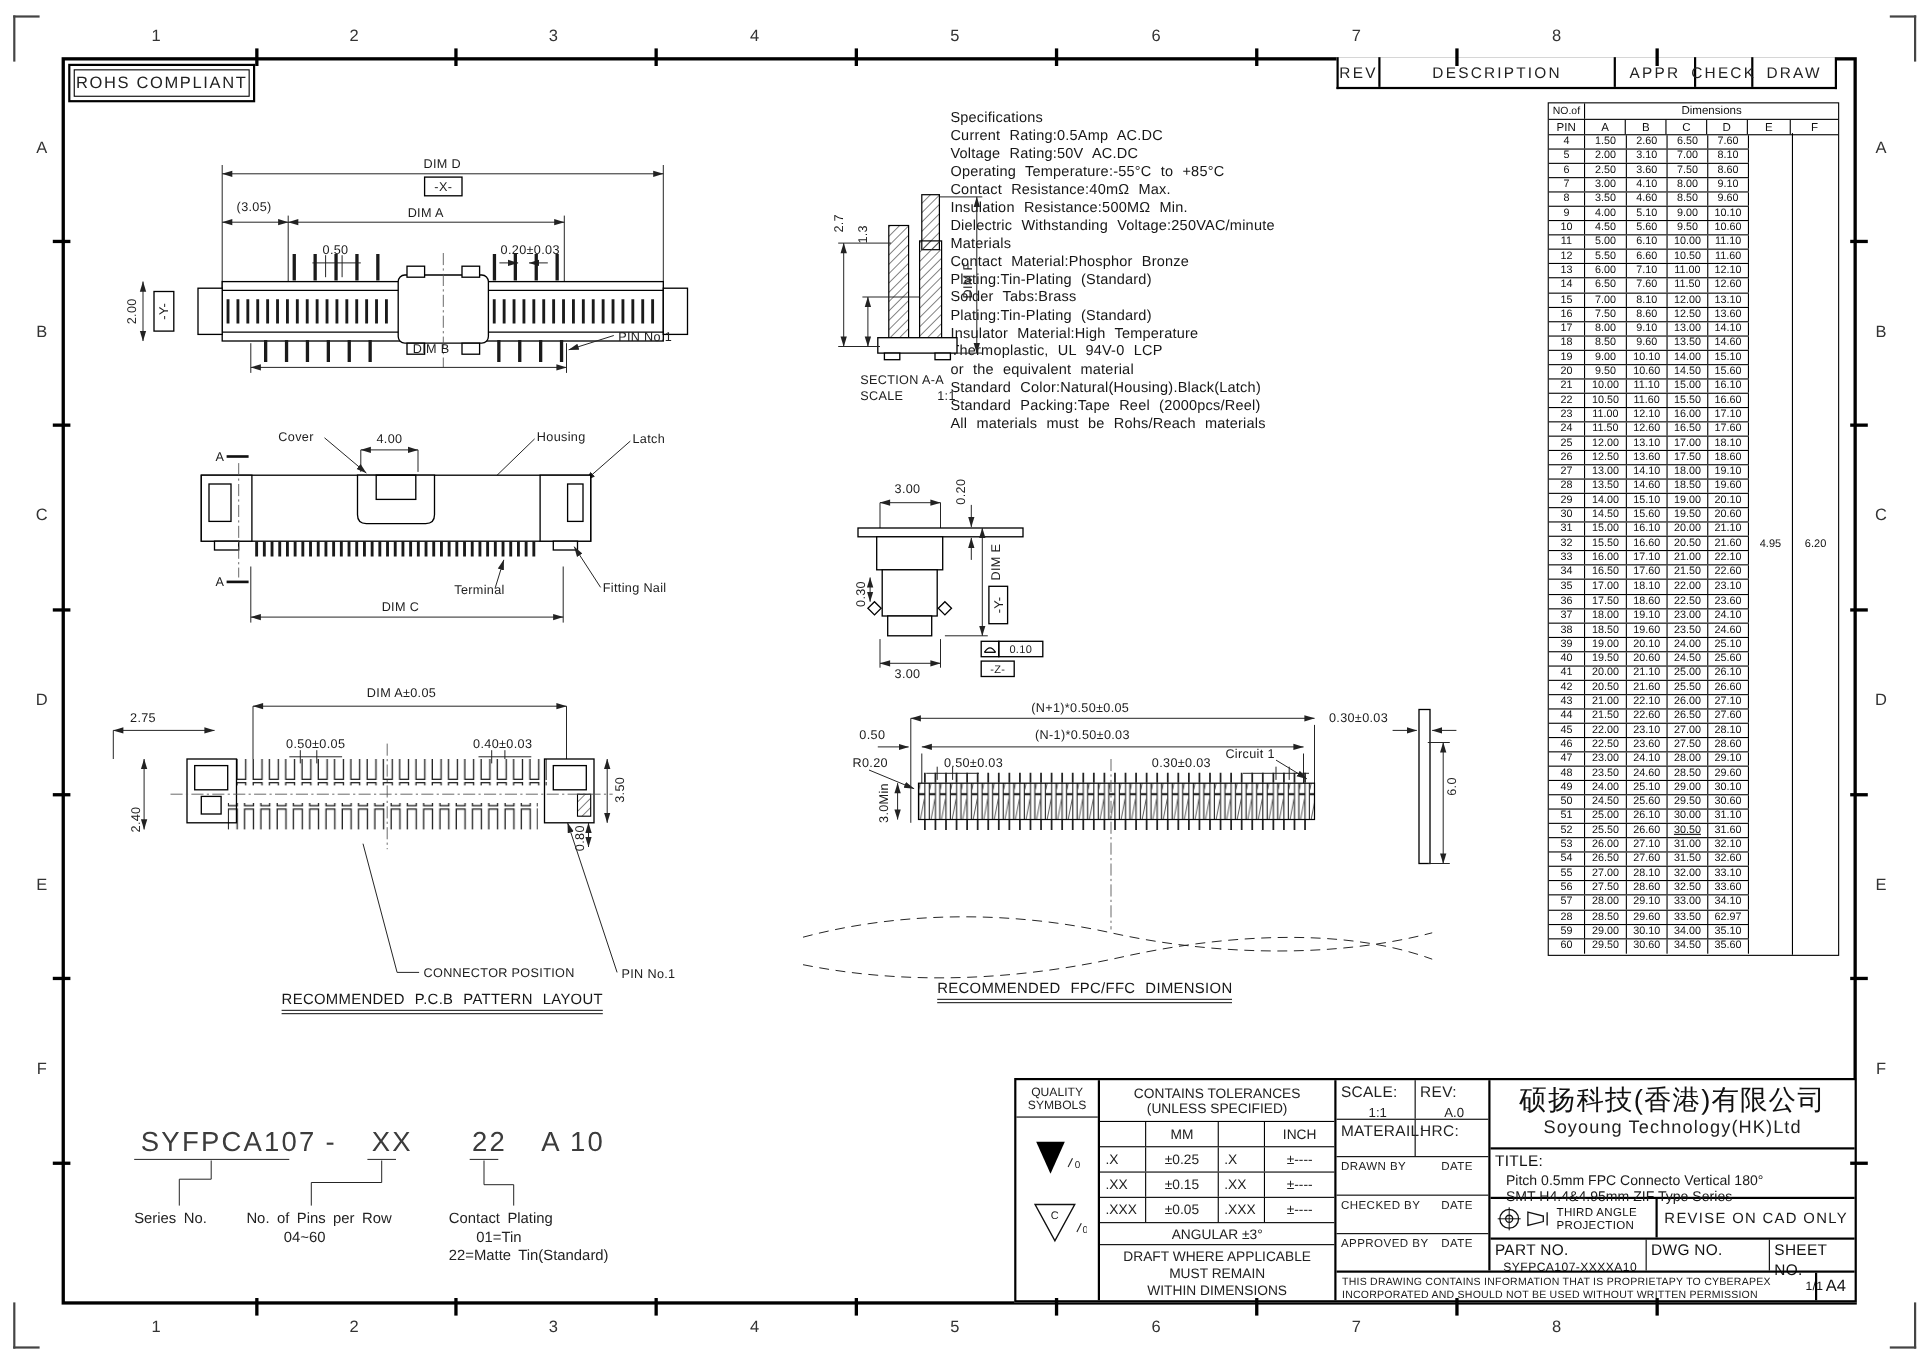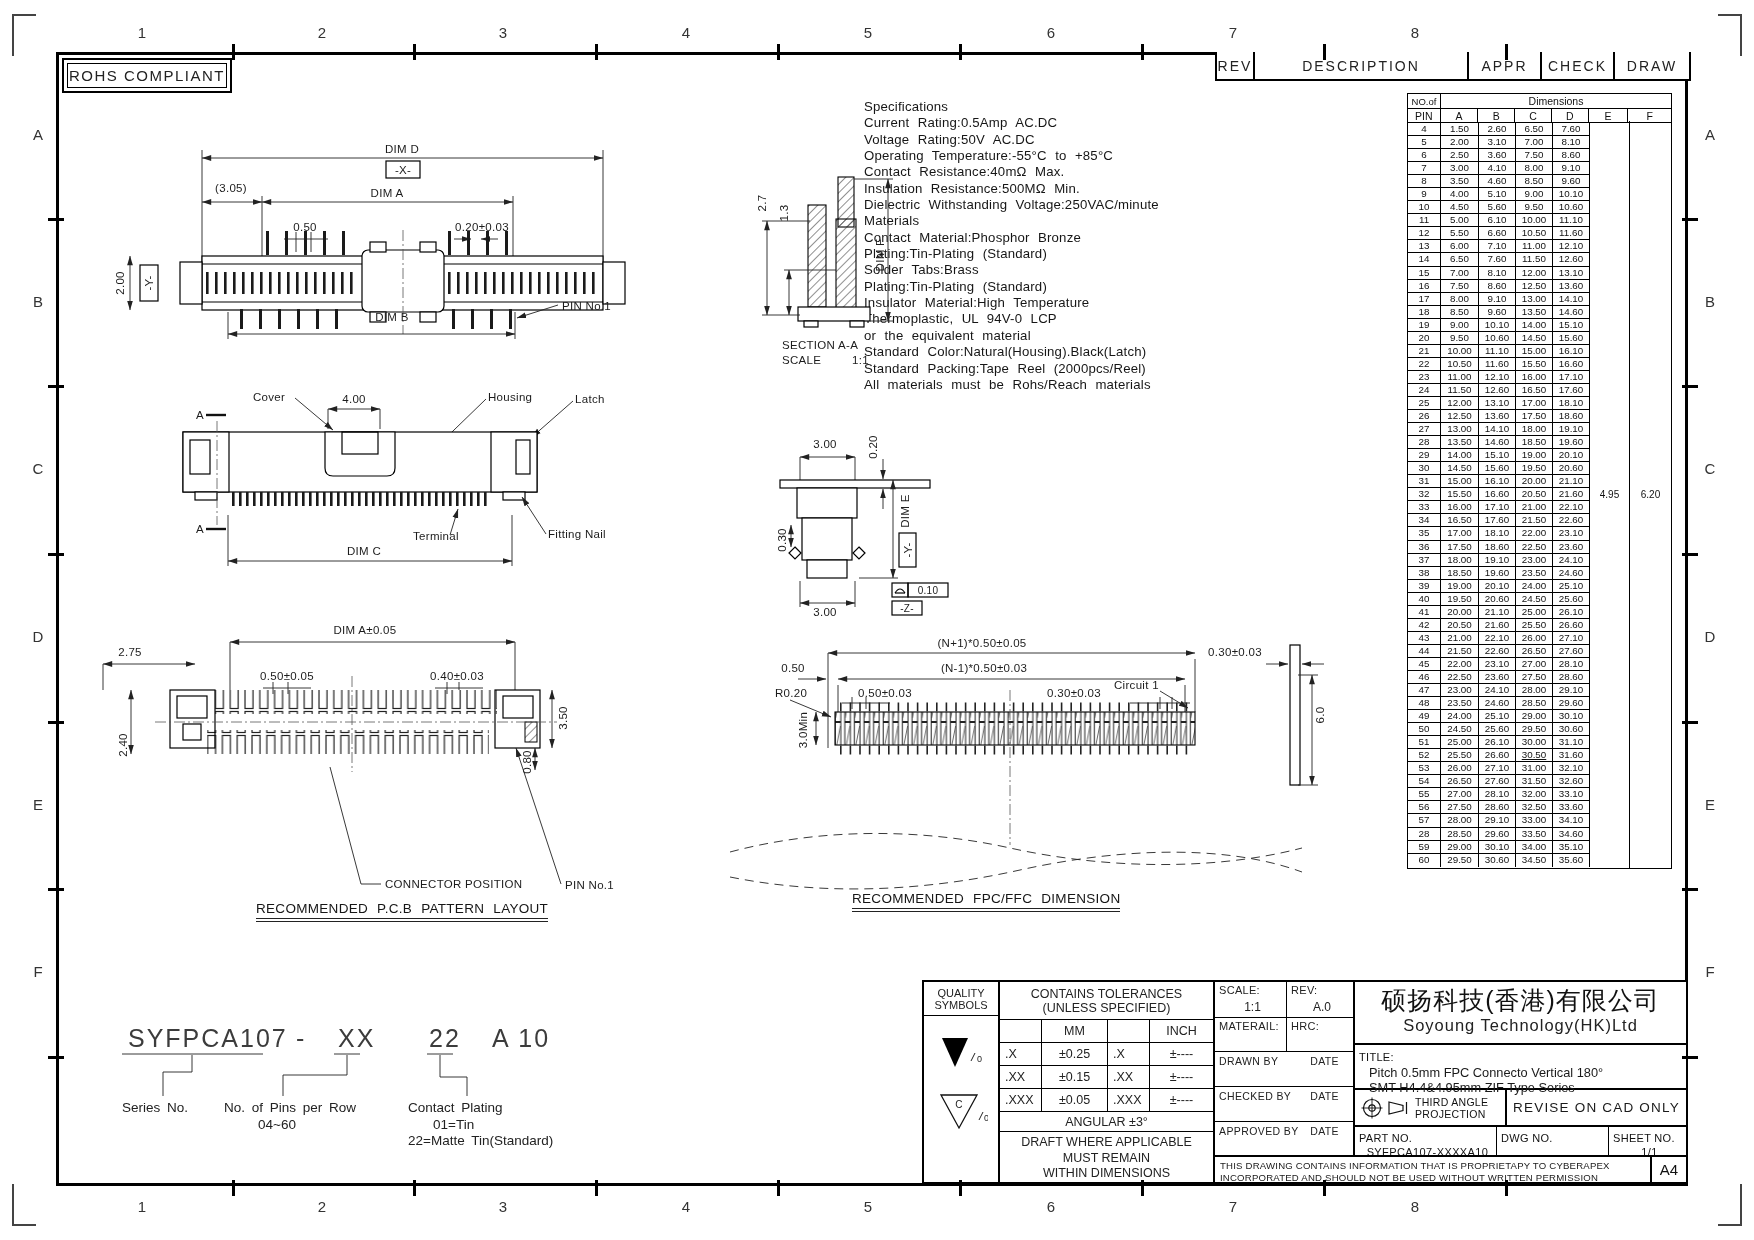--- a/index.html
+++ b/index.html
@@ -74,21 +74,21 @@
   .tc2 { width:66px; border-right:1px solid #000; justify-content:center; }
   .tc3 { width:42px; border-right:1px solid #000; padding-left:5px; }
   .tc4 { flex:1; justify-content:center; }
   .tol-ang { height:20px; border-bottom:1px solid #000; display:flex; align-items:center; justify-content:center; }
   .tol-note { padding-top:3px; text-align:center; line-height:15.5px; }
   #tb-mid { position:absolute; left:291px; top:0; width:140px; height:173px; border-right:2.5px solid #000; font-size:10px; color:#222; }
   .mrow { display:flex; border-bottom:1px solid #000; }
   .mrow:last-child { border-bottom:none; }
   .mcell { width:72px; border-right:1px solid #000; padding:2px 0 0 4px; display:flex; flex-direction:column; }
   .mcell2 { flex:1; padding:2px 0 0 4px; display:flex; flex-direction:column; }
-  .mlabel { font-size:11px; letter-spacing:0.3px; }
+  .mlabel { font-size:14px; letter-spacing:0.3px; }
   .mval { font-size:12px; text-align:center; margin-top:4px; }
   .sigrow { justify-content:space-between; padding:3px 14px 0 4px; font-size:10.5px; letter-spacing:0.4px; }
   #tb-right { position:absolute; left:431px; right:0; top:0; height:173px; }
   #tb-company { height:63px; border-bottom:2.5px solid #000; text-align:center; overflow:hidden; }
   #company-cn { font-size:25px; line-height:32px; letter-spacing:1px; color:#111; margin-top:2px; }
   #company-en { font-size:16.5px; letter-spacing:1px; color:#222; }
   #tb-title { height:45px; border-bottom:2.5px solid #000; padding:2px 0 0 4px; }
   .tline { font-size:12.8px; margin-left:10px; line-height:15px; color:#1a1a1a; }
   #tb-proj { height:37px; border-bottom:2.5px solid #000; display:flex; }
   #proj-cell { width:152px; border-right:2px solid #000; display:flex; align-items:center; padding-left:6px; }
@@ -139,21 +139,21 @@
   <div class="corner" id="c-br"></div>
 
   <div id="rohs">
     <div id="rohs-inner">ROHS COMPLIANT</div>
   </div>
 
   <div id="rev-table">
     <div class="rev-cell" style="width:38px">REV</div>
     <div class="rev-cell" style="width:214px">DESCRIPTION</div>
     <div class="rev-cell" style="width:73px">APPR</div>
-    <div class="rev-cell" style="width:73px">CHECK</div>
+    <div class="rev-cell" style="width:52px">CHECK</div>
     <div class="rev-cell" style="width:74px">DRAW</div>
   </div>
 
   <div id="spec-lines">
       <div class="spec-line">Specifications</div>
       <div class="spec-line">Current Rating:0.5Amp AC.DC</div>
       <div class="spec-line">Voltage Rating:50V AC.DC</div>
       <div class="spec-line">Operating Temperature:-55°C to +85°C</div>
       <div class="spec-line">Contact Resistance:40mΩ Max.</div>
       <div class="spec-line">Insulation Resistance:500MΩ Min.</div>
@@ -562,21 +562,21 @@
           <div class="dtc" style="width: 38px;">28.00</div>
           <div class="dtc" style="width: 37px;">29.10</div>
           <div class="dtc" style="width: 37px;">33.00</div>
           <div class="dtc" style="width: 37px;">34.10</div>
         </div>
         <div class="dtr">
           <div class="dtc" style="width: 33px;">28</div>
           <div class="dtc" style="width: 38px;">28.50</div>
           <div class="dtc" style="width: 37px;">29.60</div>
           <div class="dtc" style="width: 37px;">33.50</div>
-          <div class="dtc" style="width: 37px;">34.60</div>
+          <div class="dtc" style="width: 37px;">62.97</div>
         </div>
         <div class="dtr">
           <div class="dtc" style="width: 33px;">59</div>
           <div class="dtc" style="width: 38px;">29.00</div>
           <div class="dtc" style="width: 37px;">30.10</div>
           <div class="dtc" style="width: 37px;">34.00</div>
           <div class="dtc" style="width: 37px;">35.10</div>
         </div>
         <div class="dtr">
           <div class="dtc" style="width: 33px;">60</div>

